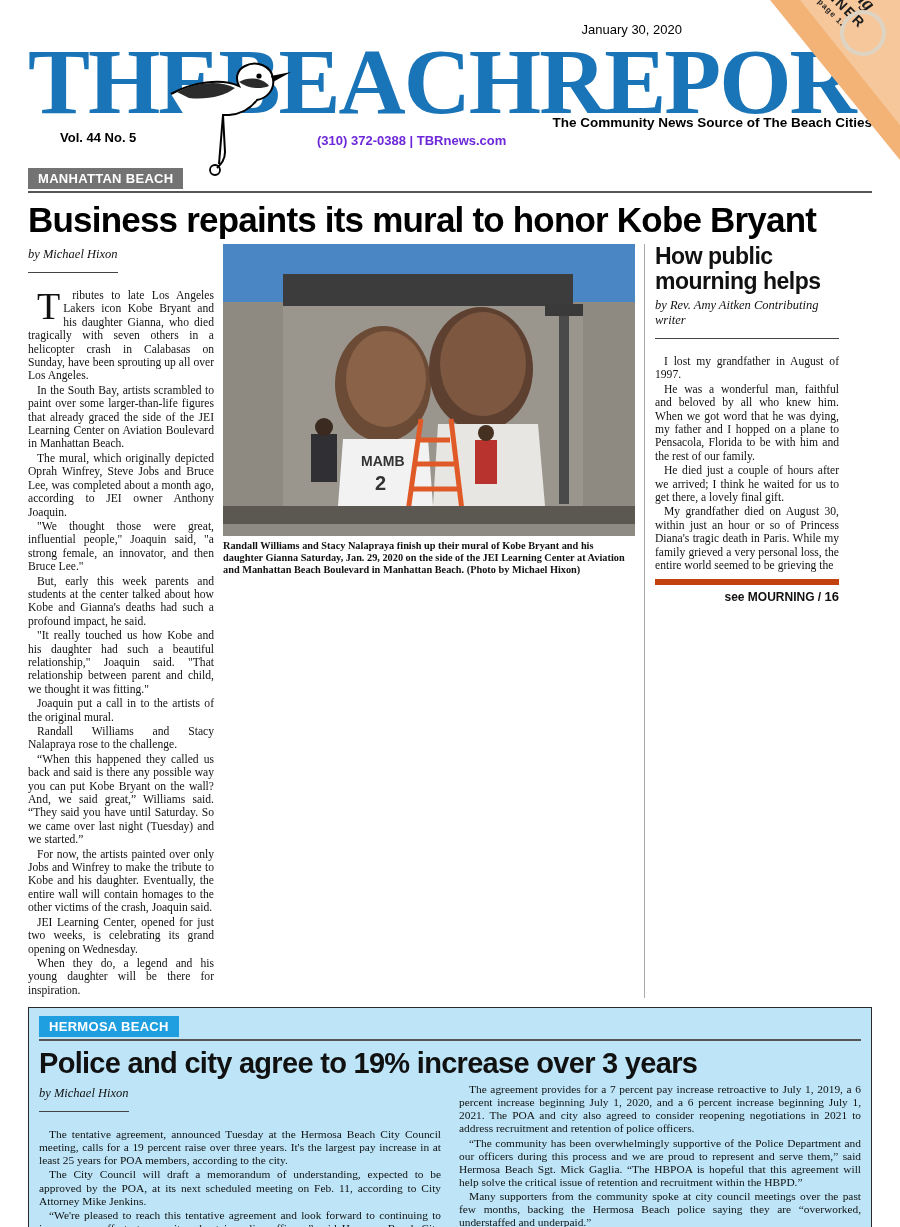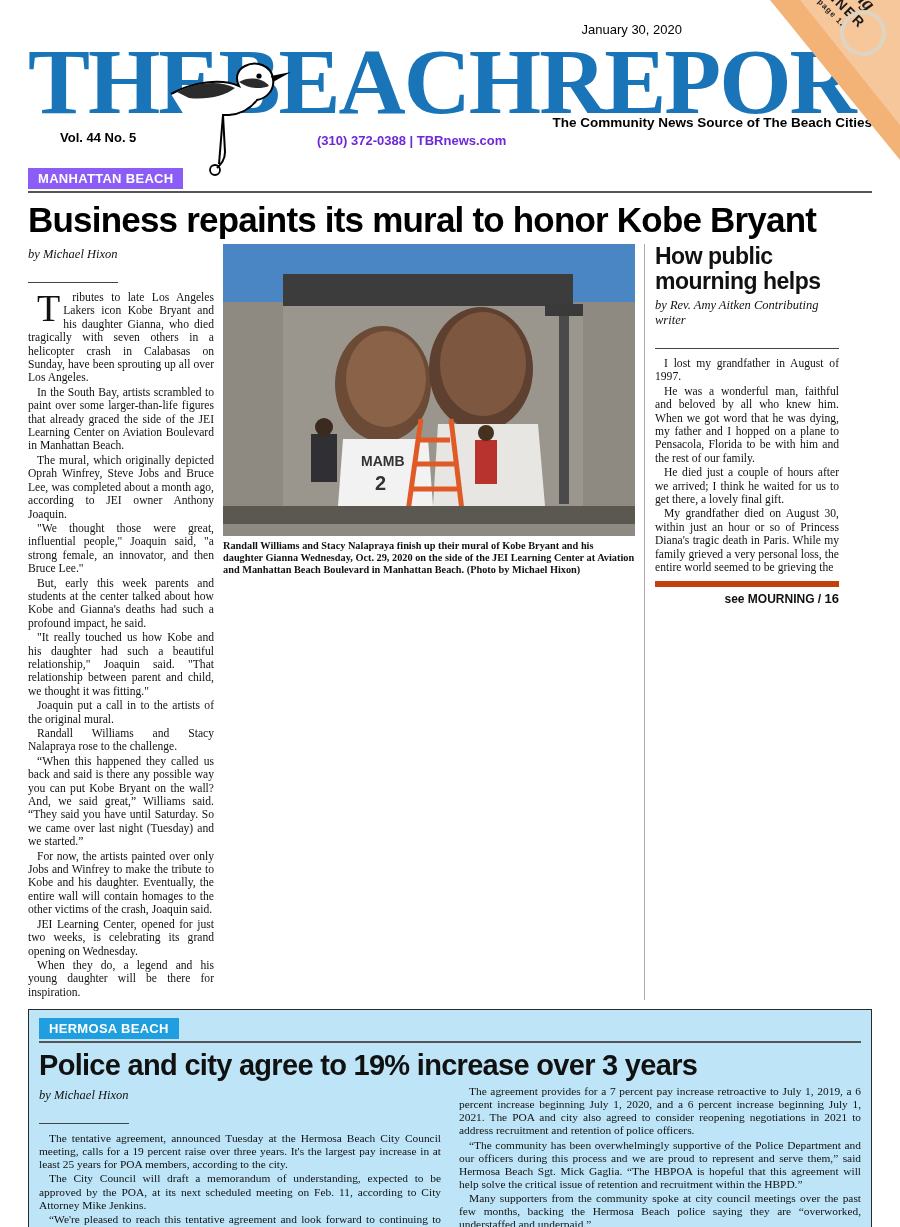--- a/index.html
+++ b/index.html
@@ -74,39 +74,39 @@
     transform: rotate(20deg);
   }
 
   
   .sec-label {
     display: inline-block;
     font-family: "Liberation Sans", sans-serif;
     font-weight: bold; font-size: 13px; color: #fff;
     padding: 3px 10px 3px 10px; letter-spacing: .3px;
   }
-  .sec-green { background: #8b5cf6; }
+  .sec-green { background: #737373; }
   .sec-blue { background: #1f9fe0; }
   .sec-rule { border-bottom: 2px solid #555; margin-top: 2px; }
 
   
   .headline {
     font-family: "Liberation Sans", sans-serif;
     font-weight: bold;
     font-size: 35px;
     line-height: 40px;
     letter-spacing: -0.8px;
     margin: 7px 0 4px 0;
     color: #000;
   }
   .byline {
     font-family: "Liberation Serif", serif;
     font-style: italic; font-size: 12.5px;
     border-bottom: 1px solid #444;
-    display: inline-block; padding-bottom: 20px; margin-bottom: 8px;
+    display: inline-block; padding-bottom: 10px; margin-bottom: 16px;
   }
 
   
   .body-col p {
     font-family: "Liberation Serif", serif;
     font-size: 11.6px; line-height: 13.4px;
     text-align: justify;
     text-indent: 9px;
     margin-bottom: 1px;
     hyphens: auto;
@@ -257,21 +257,21 @@
           </g>
           <g>
             <rect x="252" y="196" width="22" height="44" fill="#b8332d"></rect>
             <circle cx="263" cy="189" r="8" fill="#46301f"></circle>
           </g>
           <rect x="0" y="262" width="412" height="18" fill="#5b5751"></rect>
           <rect x="336" y="70" width="10" height="190" fill="#4a4a4a"></rect>
           <rect x="322" y="60" width="38" height="12" fill="#3a3a3a"></rect>
         </svg>
       </div>
-      <div class="caption">Randall Williams and Stacy Nalapraya finish up their mural of Kobe Bryant and his daughter Gianna Wednesday, Oct. 29, 2020 on the side of the JEI Learning Center at Aviation and Manhattan Beach Boulevard in Manhattan Beach. (Photo by Michael Hixon)</div>
+      <div class="caption">Randall Williams and Stacy Nalapraya finish up their mural of Kobe Bryant and his daughter Gianna Saturday, Jan. 29, 2020 on the side of the JEI Learning Center at Aviation and Manhattan Beach Boulevard in Manhattan Beach. (Photo by Michael Hixon)</div>
     </div>
 
     <div class="col-right body-col">
       <div class="sub-head">How public mourning helps</div>
       <div class="byline">by Rev. Amy Aitken Contributing writer</div>
       <p>I lost my grandfather in August of 1997.</p>
       <p>He was a wonderful man, faithful and beloved by all who knew him. When we got word that he was dying, my father and I hopped on a plane to Pensacola, Florida to be with him and the rest of our family.</p>
       <p>He died just a couple of hours after we arrived; I think he waited for us to get there, a lovely final gift.</p>
       <p>My grandfather died on August 30, within just an hour or so of Princess Diana's tragic death in Paris. While my family grieved a very personal loss, the entire world seemed to be grieving the</p>
       <div class="jump">

